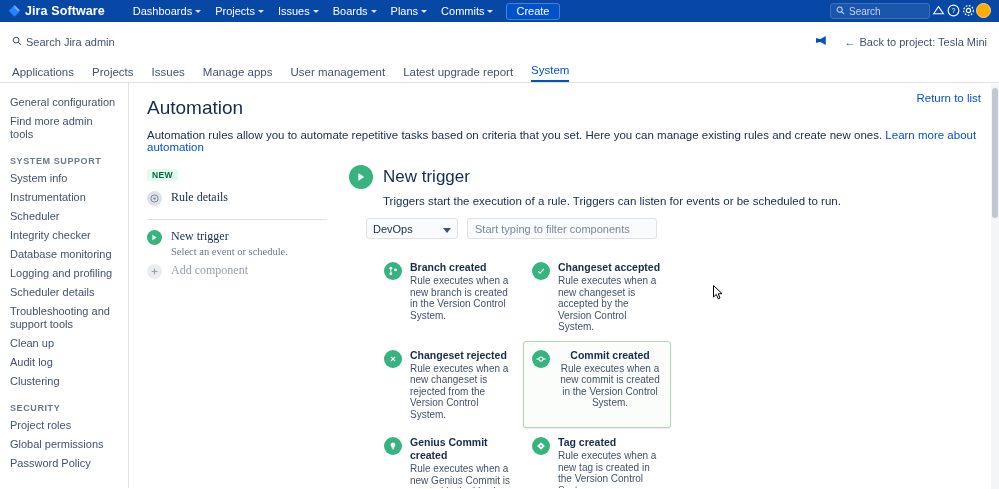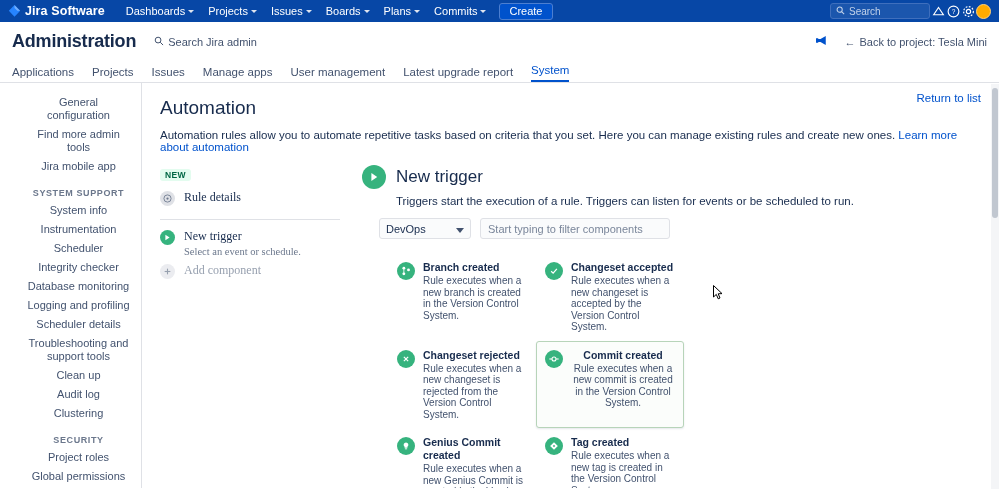--- a/index.html
+++ b/index.html
@@ -18,21 +18,21 @@
   .topnav {
     height: 22px;
     background: #0747a6;
     display: flex;
     align-items: center;
     padding: 0 8px;
     color: #fff;
     font-size: 11px;
     position: relative;
   }
-  .logo-wrap { display: flex; align-items: center; gap: 4px; margin-right: 14px; }
+  .logo-wrap { display: flex; align-items: center; gap: 4px; margin-right: 21px; }
   .logo-mark {
     width: 13px; height: 13px; position: relative; display: inline-block;
   }
   .logo-text { font-size: 12.5px; font-weight: bold; letter-spacing: .1px; color: #fff; }
   .nav-item {
     display: flex; align-items: center; gap: 3px;
     padding: 2px 7px; color: #fff; white-space: nowrap;
     font-size: 11px;
   }
   .caret {
@@ -46,21 +46,21 @@
     background: #0052cc;
     border: 1px solid #4c7fd1;
     color: #fff;
     font-size: 11px;
     padding: 1.5px 9px;
     border-radius: 3px;
     margin-left: 6px;
   }
   .nav-right {
     margin-left: auto;
-    display: flex; align-items: center; gap: 1px;
+    display: flex; gap: 1px;
   }
   .search-box {
     background: #1b56ad;
     border: 1px solid #3f6fbd;
     border-radius: 3px;
     height: 16px;
     width: 100px;
     display: flex; align-items: center;
     padding: 0 5px; gap: 4px;
     color: #c3d3ea;
@@ -103,28 +103,27 @@
     color: #42526e;
   }
   .admin-tab { padding-bottom: 4px; }
   .admin-tab.active { color: #0052cc; border-bottom: 2px solid #0052cc; font-weight: normal; }
 
   
   .body-wrap { display: flex; height: calc(489px - 22px - 39px - 23px); }
 
   
   .sidebar {
-    width: 142px;
+    width: 129px;
     background: #fff;
     border-right: 1px solid #dfe1e6;
-    padding: 10px 0 0 16px;
+    padding: 10px 0 0 0;
     font-size: 11px;
     overflow: hidden;
     position: relative;
-    text-align: center;
   }
   .side-link { padding: 3px 10px; color: #42526e; line-height: 13px; }
   .side-head {
     padding: 12px 10px 3px 10px;
     font-size: 9px; font-weight: bold; letter-spacing: .6px;
     color: #6b778c; text-transform: uppercase;
   }
 
   
   .main {
@@ -309,21 +308,20 @@
       <svg width="13" height="13" viewBox="0 0 16 16">
           <circle cx="8" cy="8" r="2.6" fill="none" stroke="#fff" stroke-width="1.4"></circle>
           <circle cx="8" cy="8" r="6" fill="none" stroke="#fff" stroke-width="1.4" stroke-dasharray="2.2 1.8"></circle>
         </svg>
     </span>
     <span class="avatar"></span>
   </div>
 </div>
 
 <div class="admin-header">
-  <div class="admin-title">Administration</div>
   <div class="admin-search">
     <span>
       <svg width="10" height="10" viewBox="0 0 16 16">
           <circle cx="6.5" cy="6.5" r="4.6" fill="none" stroke="#42526e" stroke-width="1.6"></circle>
           <line x1="10" y1="10" x2="14.5" y2="14.5" stroke="#42526e" stroke-width="1.6"></line>
         </svg>
     </span>
     <span>Search Jira admin</span>
   </div>
   <div class="admin-right">
@@ -349,21 +347,20 @@
   <div class="admin-tab">User management</div>
   <div class="admin-tab">Latest upgrade report</div>
   <div class="admin-tab active">System</div>
 </div>
 
 <div class="body-wrap">
 
   <div class="sidebar">
     <div class="side-link">General configuration</div>
     <div class="side-link">Find more admin tools</div>
-    <div class="side-link">Jira mobile app</div>
 
     <div class="side-head">SYSTEM SUPPORT</div>
     <div class="side-link">System info</div>
     <div class="side-link">Instrumentation</div>
     <div class="side-link">Scheduler</div>
     <div class="side-link">Integrity checker</div>
     <div class="side-link">Database monitoring</div>
     <div class="side-link">Logging and profiling</div>
     <div class="side-link">Scheduler details</div>
     <div class="side-link">Troubleshooting and support tools</div>

